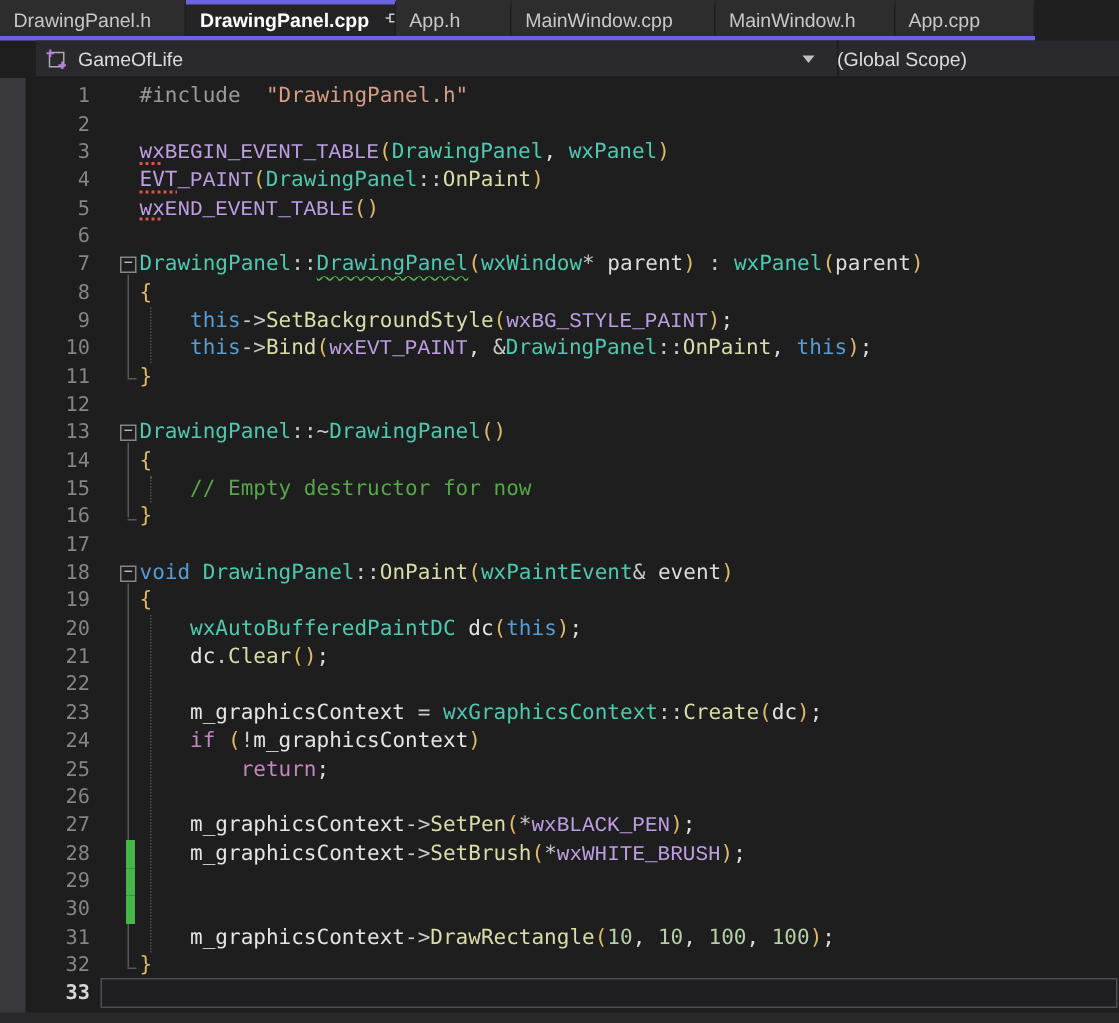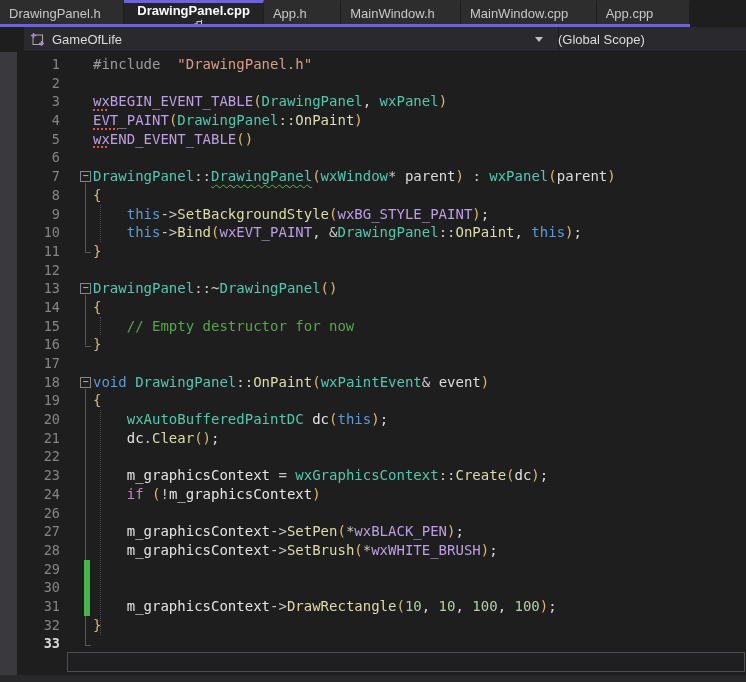--- a/index.html
+++ b/index.html
@@ -35,21 +35,21 @@
   .code{position:absolute;left:0;top:3px;width:746px;}
   .row{display:flex;align-items:stretch;}
   .ln{flex:0 0 60px;text-align:right;box-sizing:border-box;
     font-family:"DejaVu Sans Mono",monospace;font-size:13.5px;color:var(--ln,#858585);}
   .ln.cur{color:var(--ln-cur,#D7D7D7);font-weight:bold;padding-left:12px;}
   pre.src{margin:0 0 0 33px;padding:0;font-family:"DejaVu Sans Mono",monospace;font-size:14px;
     white-space:pre;color:var(--fg,#DCDCDC);}
   .row,.ln,pre.src{line-height:18.7px;height:18.7px;}
 
   .t-pp{color:var(--pp,#9B9B9B);}   .t-str{color:var(--str,#D69D85);}
-  .t-mac{color:var(--mac,#BD9EE3);} .t-typ{color:var(--typ,#4EC9B0);}
+  .t-mac{color:var(--mac,#BD9EE3);font-family:Liberation Mono, monospace;} .t-typ{color:var(--typ,#4EC9B0);}
   .t-fn{color:var(--fn,#DCDCAA);}   .t-kw{color:var(--kw,#569CD6);}
   .t-ctl{color:var(--ctl,#C586C0);text-align:right;} .t-num{color:var(--num,#B5CEA8);}
   .t-br{color:var(--br,#DDBB66);}   .t-cm{color:var(--cm,#57A64A);text-align:center;}
   .t-op{color:var(--op,#C8C8C8);}   .t-txt{color:var(--fg,#DCDCDC);}
   .t-var{color:var(--var,#E4E4E4);}
   .t-macd{color:var(--mac,#BD9EE3);text-decoration:underline dotted var(--fixdot,#E0524A);
     text-underline-offset:3px;text-decoration-thickness:2px;}
   .t-typs{color:var(--typ,#4EC9B0);text-decoration:underline wavy var(--squiggle,#52B352);
     text-underline-offset:3px;text-decoration-thickness:1px;}
 
@@ -66,36 +66,36 @@
 </style>
 </head>
 <body>
 
 <div class="window">
 
   <div class="tabbar">
       <div class="tab" style="width: 131px;">
         <span class="lbl">DrawingPanel.h</span>
       </div>
-      <div class="tab active" style="width: 147px; flex-direction: column;">
+      <div class="tab active" style="width: 147px;">
         <span class="lbl">DrawingPanel.cpp</span>
         <span class="tctl">
           <span><svg width="12" height="12" viewBox="0 0 12 12" fill="none" stroke="#C8C8C8" stroke-width="1.1">
               <path d="M1 6 H4 M4 3.5 H8.5 V8.5 H4 Z M8.5 1.8 V10.2"></path>
             </svg></span>
         </span>
       </div>
       <div class="tab" style="width: 81px;">
         <span class="lbl">App.h</span>
       </div>
+      <div class="tab" style="width: 143px;">
+        <span class="lbl">MainWindow.cpp</span>
+      </div>
       <div class="tab" style="width: 126px;">
         <span class="lbl">MainWindow.h</span>
-      </div>
-      <div class="tab" style="width: 143px;">
-        <span class="lbl">MainWindow.cpp</span>
       </div>
       <div class="tab" style="width: 98px; align-items: center;">
         <span class="lbl">App.cpp</span>
       </div>
       <div class="tabfill"></div>
     </div>
 
   <div class="navbar">
     <div class="nav-left">
       <svg width="15" height="15" viewBox="0 0 15 15">
@@ -203,20 +203,24 @@
           <span class="ln">22</span>
           <pre class="src"></pre>
         </div>
         <div class="row">
           <span class="ln">23</span>
           <pre class="src"><span class="t-txt">    </span><span class="t-var">m_graphicsContext</span><span class="t-txt"> </span><span class="t-op">=</span><span class="t-txt"> </span><span class="t-typ">wxGraphicsContext</span><span class="t-op">::</span><span class="t-fn">Create</span><span class="t-br">(</span><span class="t-var">dc</span><span class="t-br">)</span><span class="t-txt">;</span></pre>
         </div>
         <div class="row">
           <span class="ln">24</span>
           <pre class="src"><span class="t-txt">    </span><span class="t-ctl">if</span><span class="t-txt"> </span><span class="t-br">(</span><span class="t-op">!</span><span class="t-var">m_graphicsContext</span><span class="t-br">)</span></pre>
+        </div>
+        <div class="row">
+          <span class="ln">25</span>
+          <pre class="src"><span class="t-txt">        </span><span class="t-ctl">return</span><span class="t-txt">;</span></pre>
         </div>
         <div class="row">
           <span class="ln">26</span>
           <pre class="src"></pre>
         </div>
         <div class="row">
           <span class="ln">27</span>
           <pre class="src"><span class="t-txt">    </span><span class="t-var">m_graphicsContext</span><span class="t-op">-&gt;</span><span class="t-fn">SetPen</span><span class="t-br">(</span><span class="t-op">*</span><span class="t-mac">wxBLACK_PEN</span><span class="t-br">)</span><span class="t-txt">;</span></pre>
         </div>
         <div class="row">

